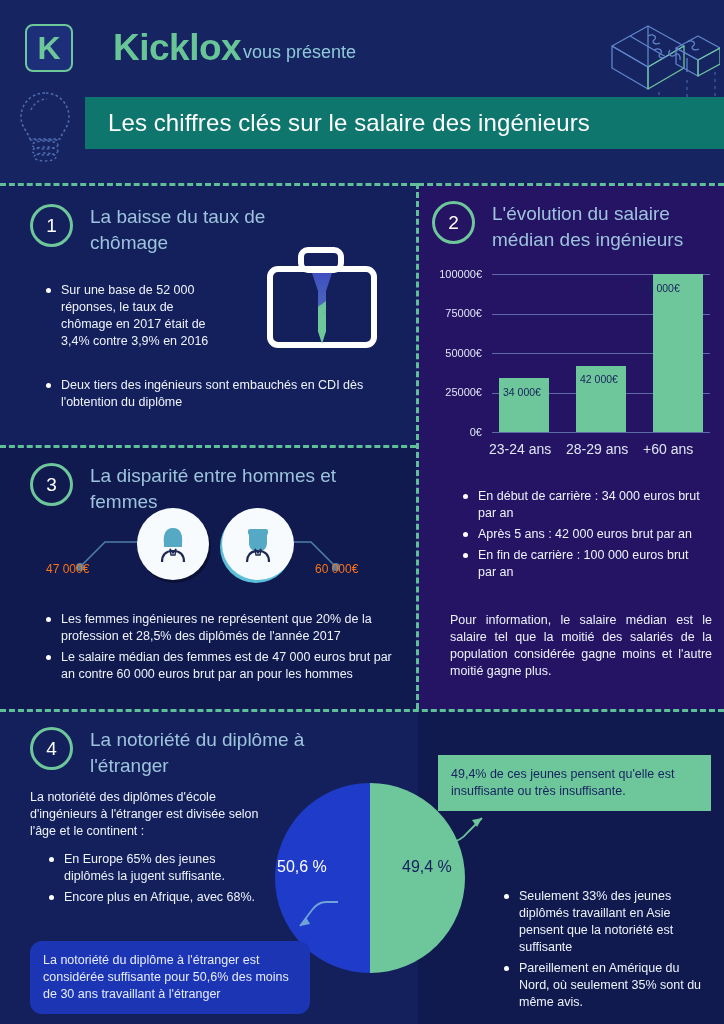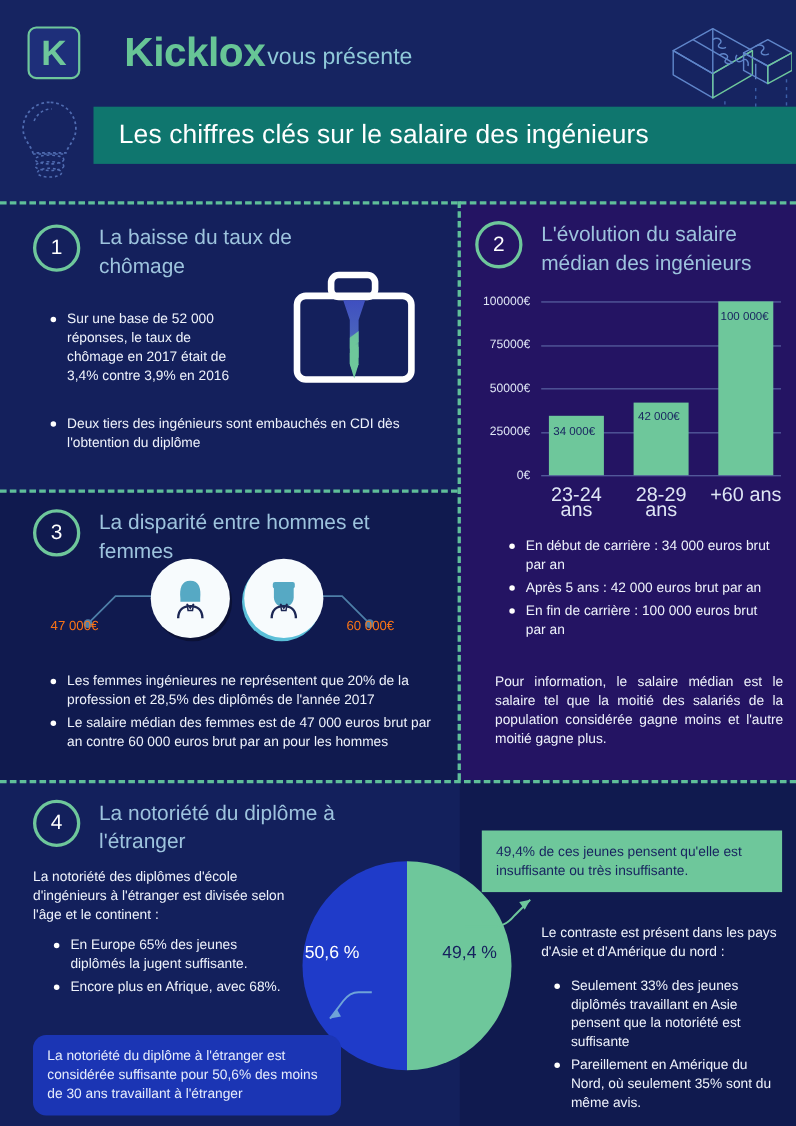--- a/index.html
+++ b/index.html
@@ -38,21 +38,21 @@
   .brand {
     position: absolute; left: 85px; top: 26px;
     font-size: 37px; font-weight: bold;
     color: #67c596;
     letter-spacing: -0.5px;
     line-height: 44px;
     margin-left: 28px;
   }
   .brand-sub {
     position: absolute; left: 243px; top: 37px;
-    font-size: 21px; color: #8fc9d8;
+    font-size: 18px; color: #8fc9d8;
     line-height: 30px;
   }
   #title-banner {
     position: absolute; left: 85px; top: 97px;
     width: 688px; height: 52px;
     background: #0f766e;
     display: flex; align-items: center;
   }
   #title-banner .t {
     color: #ffffff; font-size: 24px;
@@ -122,21 +122,21 @@
   }
   .bc-bar {
     position: absolute; bottom: 0; background: #6ec79b;
   }
   .bc-val {
     position: absolute; color: #17225f; font-size: 10.5px;
     white-space: nowrap; line-height: 12px;
   }
   .bc-xlab {
     position: absolute; top: 168px; color: #dfe6f5;
-    font-size: 18px; text-align: center; line-height: 14px;
+    font-size: 14px; line-height: 14px;
   }
 
   
   .avatar {
     position: absolute; width: 72px; height: 72px;
     border-radius: 50%; background: #f7fbfd;
     display: flex; align-items: center; justify-content: center;
   }
   .money-lab { position: absolute; color: #f97316; font-size: 12px; line-height: 20px; }
 
@@ -310,21 +310,21 @@
       <div class="bc-ylab" style="top:73.5px;margin-left:28px;">50000€</div>
       <div class="bc-ylab" style="top:34px;">75000€</div>
       <div class="bc-ylab" style="top:-5px;">100000€</div>
 
       <div class="bc-bar" style="left:7px;   width:50px; height:53.7px;"></div>
       <div class="bc-bar" style="left:84px;  width:50px; height:66.4px;"></div>
       <div class="bc-bar" style="left:161px; width:50px; height:158px;"></div>
 
       <div class="bc-val" style="left:11px;  top:112px;">34 000€</div>
       <div class="bc-val" style="left:88px;  top:99px;">42 000€</div>
-      <div class="bc-val" style="left:163px; top:8px;text-align:center;">100 000€</div>
+      <div class="bc-val" style="left:144px; top:8px;text-align:center;">100 000€</div>
 
       <div class="bc-xlab" style="left:-3px; width:70px;">23-24 ans</div>
       <div class="bc-xlab" style="left:74px; width:70px;">28-29 ans</div>
       <div class="bc-xlab" style="left:151px;width:70px;">+60 ans</div>
     </div>
   </div>
 
   <ul class="bul" style="position:absolute; left:459px; top:488px; width:250px;">
     <li>En début de carrière : 34 000 euros brut par an</li>
     <li>Après 5 ans : 42 000 euros brut par an</li>
@@ -358,21 +358,20 @@
 
   <svg style="position:absolute; left:230px; top:898px;" width="110" height="50">
     <path d="M108 4 L96 4 Q88 4 82 12 L70 28" fill="none" stroke="#6fa3d8" stroke-width="1.8"></path>
     <path d="M70 28 L80 26 L76 19 Z" fill="#6fa3d8"></path>
   </svg>
   <svg style="position:absolute; left:420px; top:800px;" width="100" height="50">
     <path d="M2 42 L30 42 Q40 42 48 32 L62 18" fill="none" stroke="#6ec79b" stroke-width="1.8"></path>
     <path d="M62 18 L52 20 L57 27 Z" fill="#6ec79b"></path>
   </svg>
 
-  <div class="para" style="position:absolute; left:492px; top:840px; width:218px;">Le contraste est présent dans les pays d'Asie et d'Amérique du nord :</div>
   <ul class="bul" style="position:absolute; left:500px; top:888px; width:212px;">
     <li>Seulement 33% des jeunes diplômés travaillant en Asie pensent que la notoriété est suffisante</li>
     <li>Pareillement en Amérique du Nord, où seulement 35% sont du même avis.</li>
   </ul>
 
   <div class="dash-h" style="left:0;   top:183px; width:416px;"></div>
   <div class="dash-h" style="left:418px; top:183px; width:306px;"></div>
   <div class="dash-h" style="left:0;   top:445px; width:416px;"></div>
   <div class="dash-h" style="left:0;   top:709px; width:724px;"></div>
   <div class="dash-v" style="left:416px; top:183px; height:526px;"></div>

